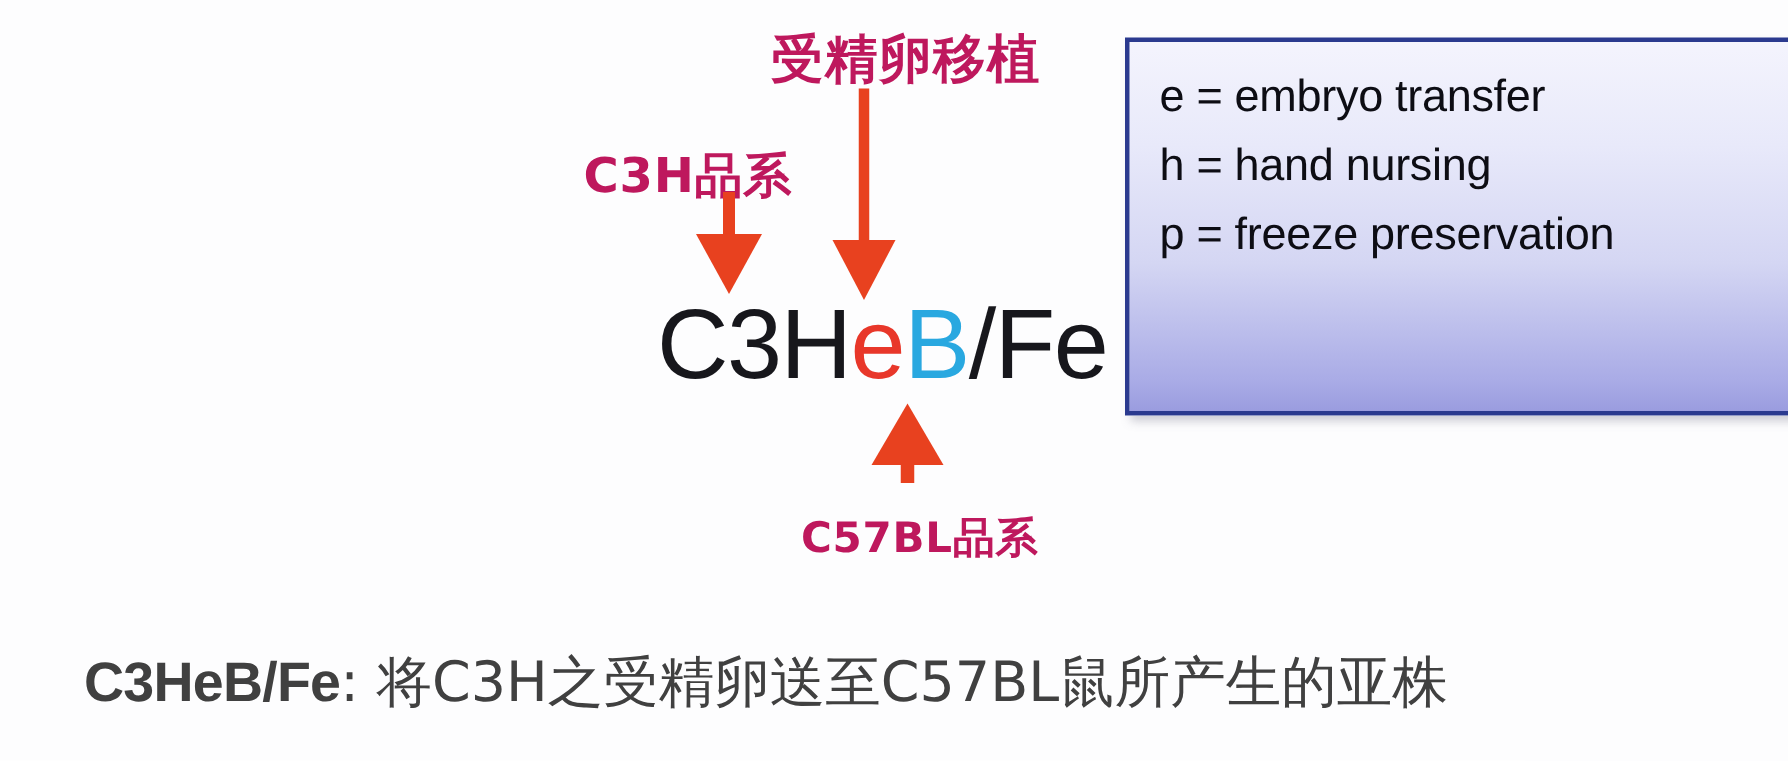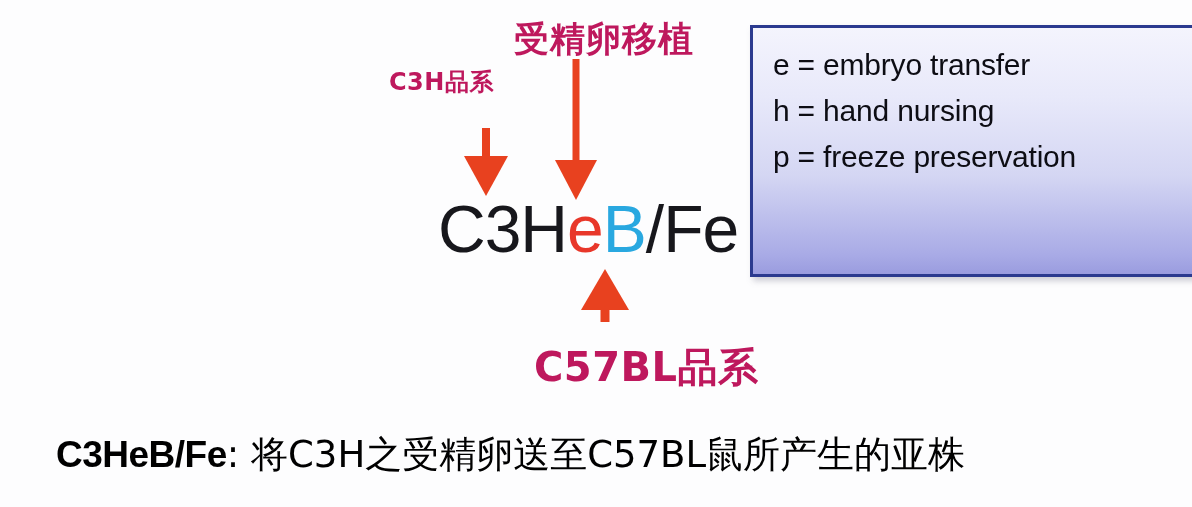--- a/index.html
+++ b/index.html
@@ -55,28 +55,28 @@
     font-family: "DejaVu Sans", "Liberation Sans", sans-serif;
   }
   #label-embryo-transfer {
     left: 486px;
     top: 16px;
     font-size: 35px;
     letter-spacing: 1px;
   }
   #label-c3h-strain {
     left: 361px;
-    top: 66px;
-    font-size: 24px;
+    top: 96px;
+    font-size: 32px;
     letter-spacing: 0.5px;
   }
   #label-c57bl-strain {
     left: 506px;
     top: 340px;
-    font-size: 40px;
+    font-size: 28px;
     letter-spacing: 0.5px;
   }
 
   
   .strain-name {
     position: absolute;
     left: 410px;
     top: 196px;
     font-size: 66px;
     line-height: 1;
@@ -98,21 +98,21 @@
     pointer-events: none;
   }
 
   
   .caption {
     position: absolute;
     left: 28px;
     top: 432px;
     font-size: 37px;
     line-height: 1.25;
-    color: #000000;
+    color: #404040;
     white-space: nowrap;
     font-family: "DejaVu Sans", "Liberation Sans", sans-serif;
   }
   .caption .cap-code {
     font-weight: bold;
     font-family: "Liberation Sans", "DejaVu Sans", sans-serif;
     letter-spacing: -0.5px;
   }
   .caption .cap-rest {
     font-weight: normal;

